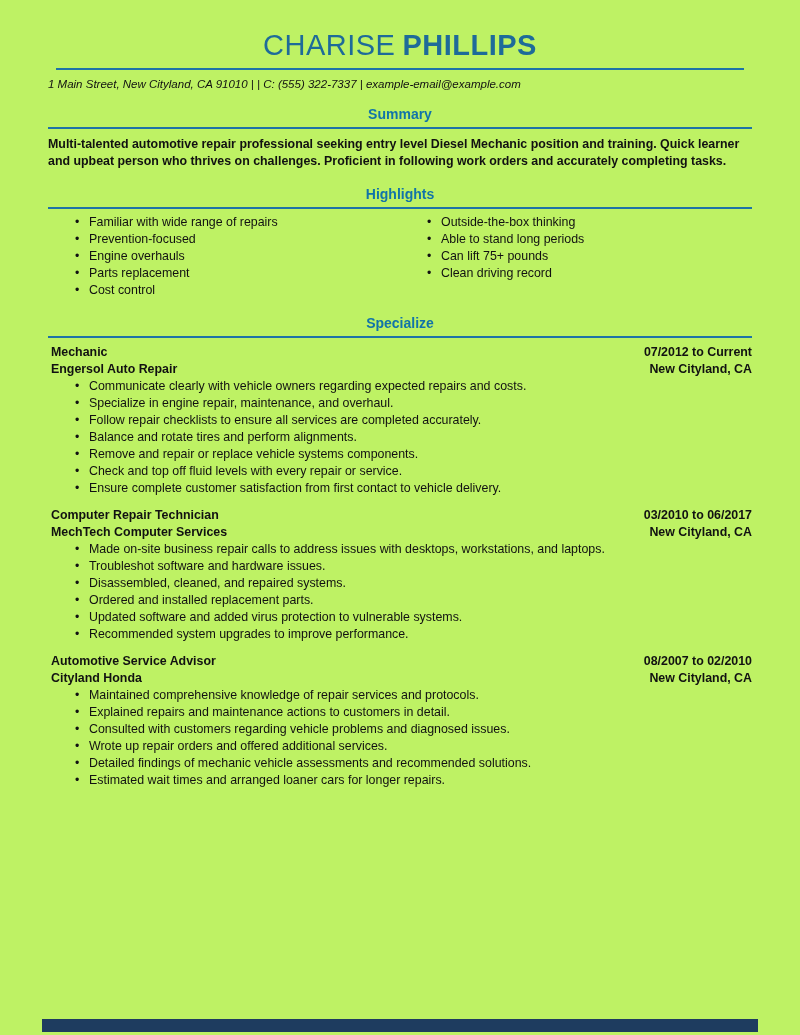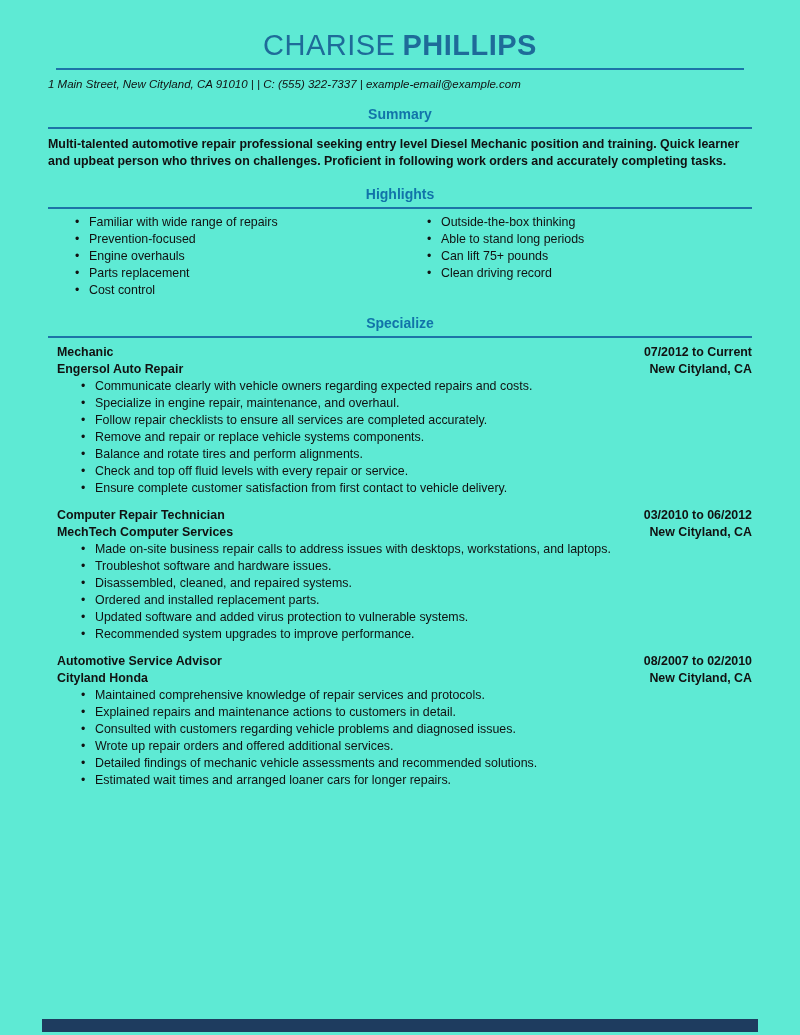--- a/index.html
+++ b/index.html
@@ -1,20 +1,20 @@
 <!DOCTYPE html>
 <html><head>
 <meta charset="utf-8">
 <style>
   html, body { margin: 0; padding: 0; background: #ffffff; }
   .page {
     position: relative;
     width: 800px;
     height: 1035px;
-    background: #5eead4;
+    background: #bef264;
     font-family: "Liberation Sans", sans-serif;
     color: #1a1a1a;
     overflow: hidden;
     box-sizing: border-box;
     padding-top: 30px;
   }
   .content { margin: 0 48px; }
 
   
   .name {
@@ -84,21 +84,21 @@
     color: #111111;
   }
 
   .highlights-cols {
     display: flex;
     margin-top: 5px;
   }
   .highlights-cols .col { width: 50%; }
 
   
-  .job { margin-top: 10px; margin-left: 6px; }
+  .job { margin-top: 10px; }
   .job.first { margin-top: 6px; }
   .job-row {
     display: flex;
     justify-content: space-between;
     font-size: 12.4px;
     font-weight: 700;
     line-height: 17px;
     color: #111111;
   }
   .job-row .left  { text-align: left; padding-left: 3px; }
@@ -161,31 +161,31 @@
         <span class="right">07/2012 to Current</span>
       </div>
       <div class="job-row">
         <span class="left">Engersol Auto Repair</span>
         <span class="right">New Cityland, CA</span>
       </div>
       <ul class="bullets">
         <li>Communicate clearly with vehicle owners regarding expected repairs and costs.</li>
         <li>Specialize in engine repair, maintenance, and overhaul.</li>
         <li>Follow repair checklists to ensure all services are completed accurately.</li>
+        <li>Balance and rotate tires and perform alignments.</li>
         <li>Remove and repair or replace vehicle systems components.</li>
-        <li>Balance and rotate tires and perform alignments.</li>
         <li>Check and top off fluid levels with every repair or service.</li>
         <li>Ensure complete customer satisfaction from first contact to vehicle delivery.</li>
       </ul>
     </div>
 
     <div class="job">
       <div class="job-row">
         <span class="left">Computer Repair Technician</span>
-        <span class="right">03/2010 to 06/2012</span>
+        <span class="right">03/2010 to 06/2017</span>
       </div>
       <div class="job-row">
         <span class="left">MechTech Computer Services</span>
         <span class="right">New Cityland, CA</span>
       </div>
       <ul class="bullets">
         <li>Made on-site business repair calls to address issues with desktops, workstations, and laptops.</li>
         <li>Troubleshot software and hardware issues.</li>
         <li>Disassembled, cleaned, and repaired systems.</li>
         <li>Ordered and installed replacement parts.</li>

